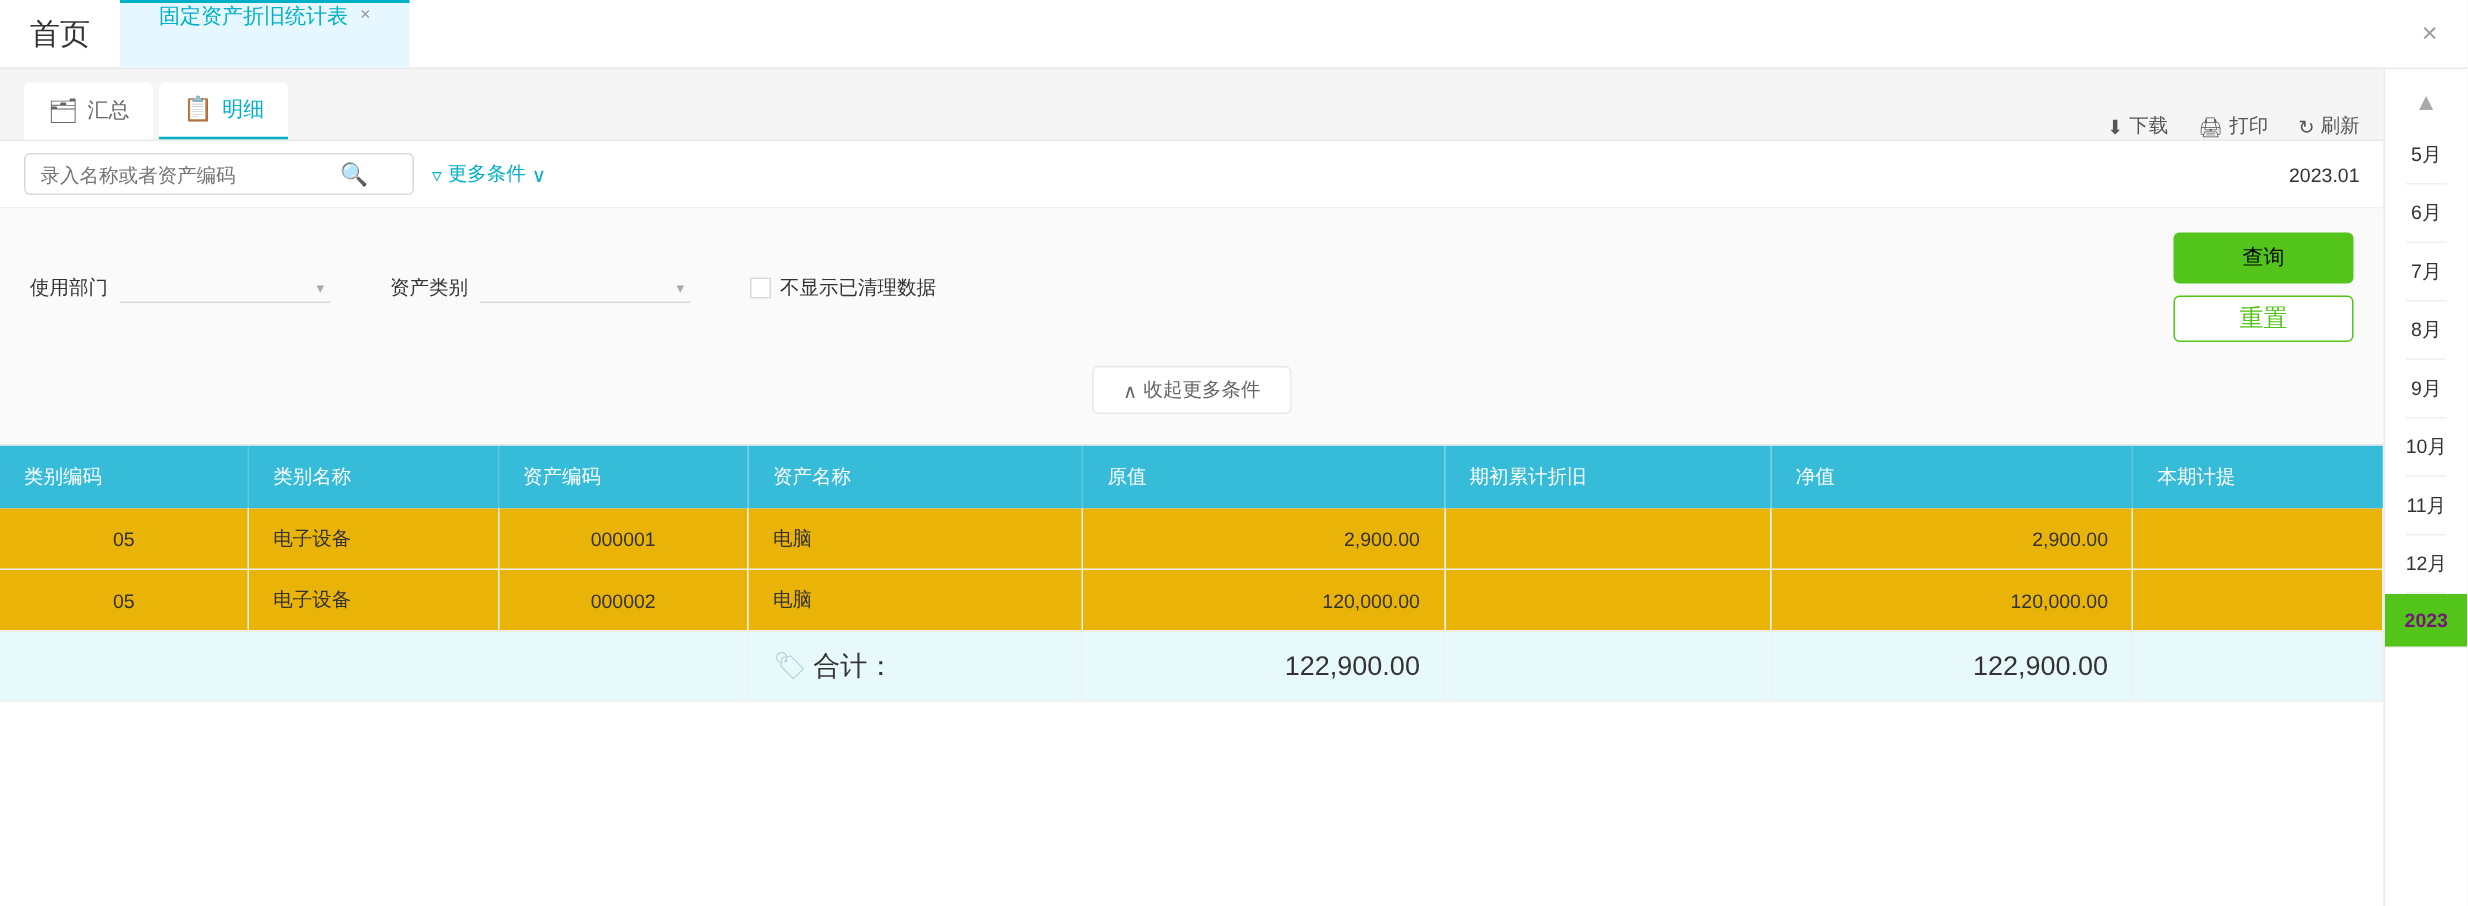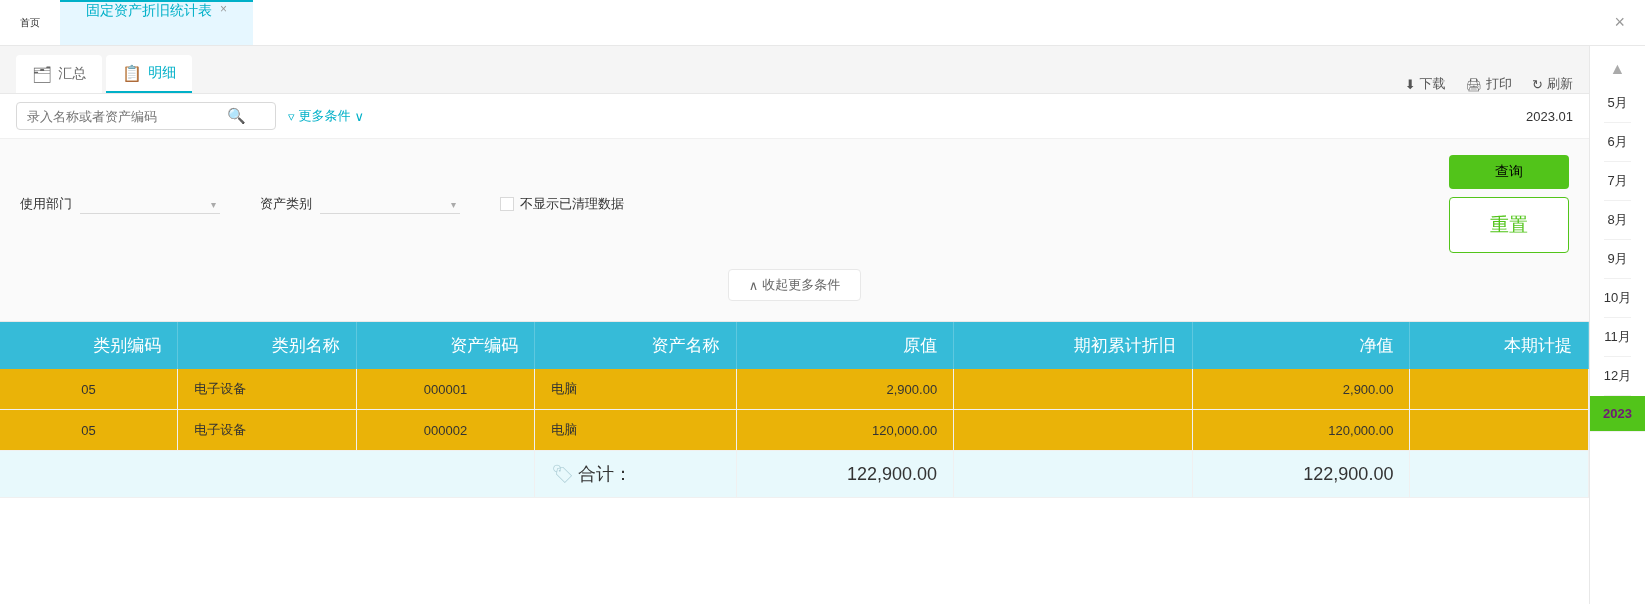--- a/index.html
+++ b/index.html
@@ -20,21 +20,21 @@
       align-items: center;
       background: #fff;
       height: 46px;
       border-bottom: 1px solid #e8e8e8;
       padding: 0 0 0 0;
       flex-shrink: 0;
     }
     .nav-home {
       padding: 0 20px;
       color: #333;
-      font-size: 10px;
+      font-size: 20px;
       height: 100%;
       display: flex;
       align-items: center;
       cursor: pointer;
     }
     .nav-tab-active {
       background: #e6f7ff;
       border-top: 2px solid #00b0c8;
       height: 100%;
       display: flex;
@@ -244,22 +244,22 @@
       padding: 8px 40px;
       font-size: 14px;
       cursor: pointer;
       min-width: 120px;
     }
     .btn-reset {
       background: #fff;
       color: #52c41a;
       border: 1px solid #52c41a;
       border-radius: 4px;
-      padding: 14px 40px;
-      font-size: 19px;
+      padding: 4px 40px;
+      font-size: 16px;
       cursor: pointer;
       min-width: 120px;
     }
     .collapse-area {
       display: flex;
       justify-content: center;
       padding: 4px 0 8px 0;
     }
     .collapse-inner {
       display: flex;
@@ -282,23 +282,23 @@
     table {
       width: 100%;
       border-collapse: collapse;
     }
     thead tr {
       background: #36bbd8;
       color: #fff;
     }
     thead th {
       padding: 12px 16px;
-      text-align: right;
+      text-align: left;
       font-weight: normal;
-      font-size: 17px;
+      font-size: 13px;
       border-right: 1px solid rgba(255,255,255,0.2);
       white-space: nowrap;
     }
     tbody tr {
       background: #eab308;
       border-bottom: 1px solid #f0f0f0;
     }
     tbody td {
       padding: 11px 16px;
       font-size: 13px;

